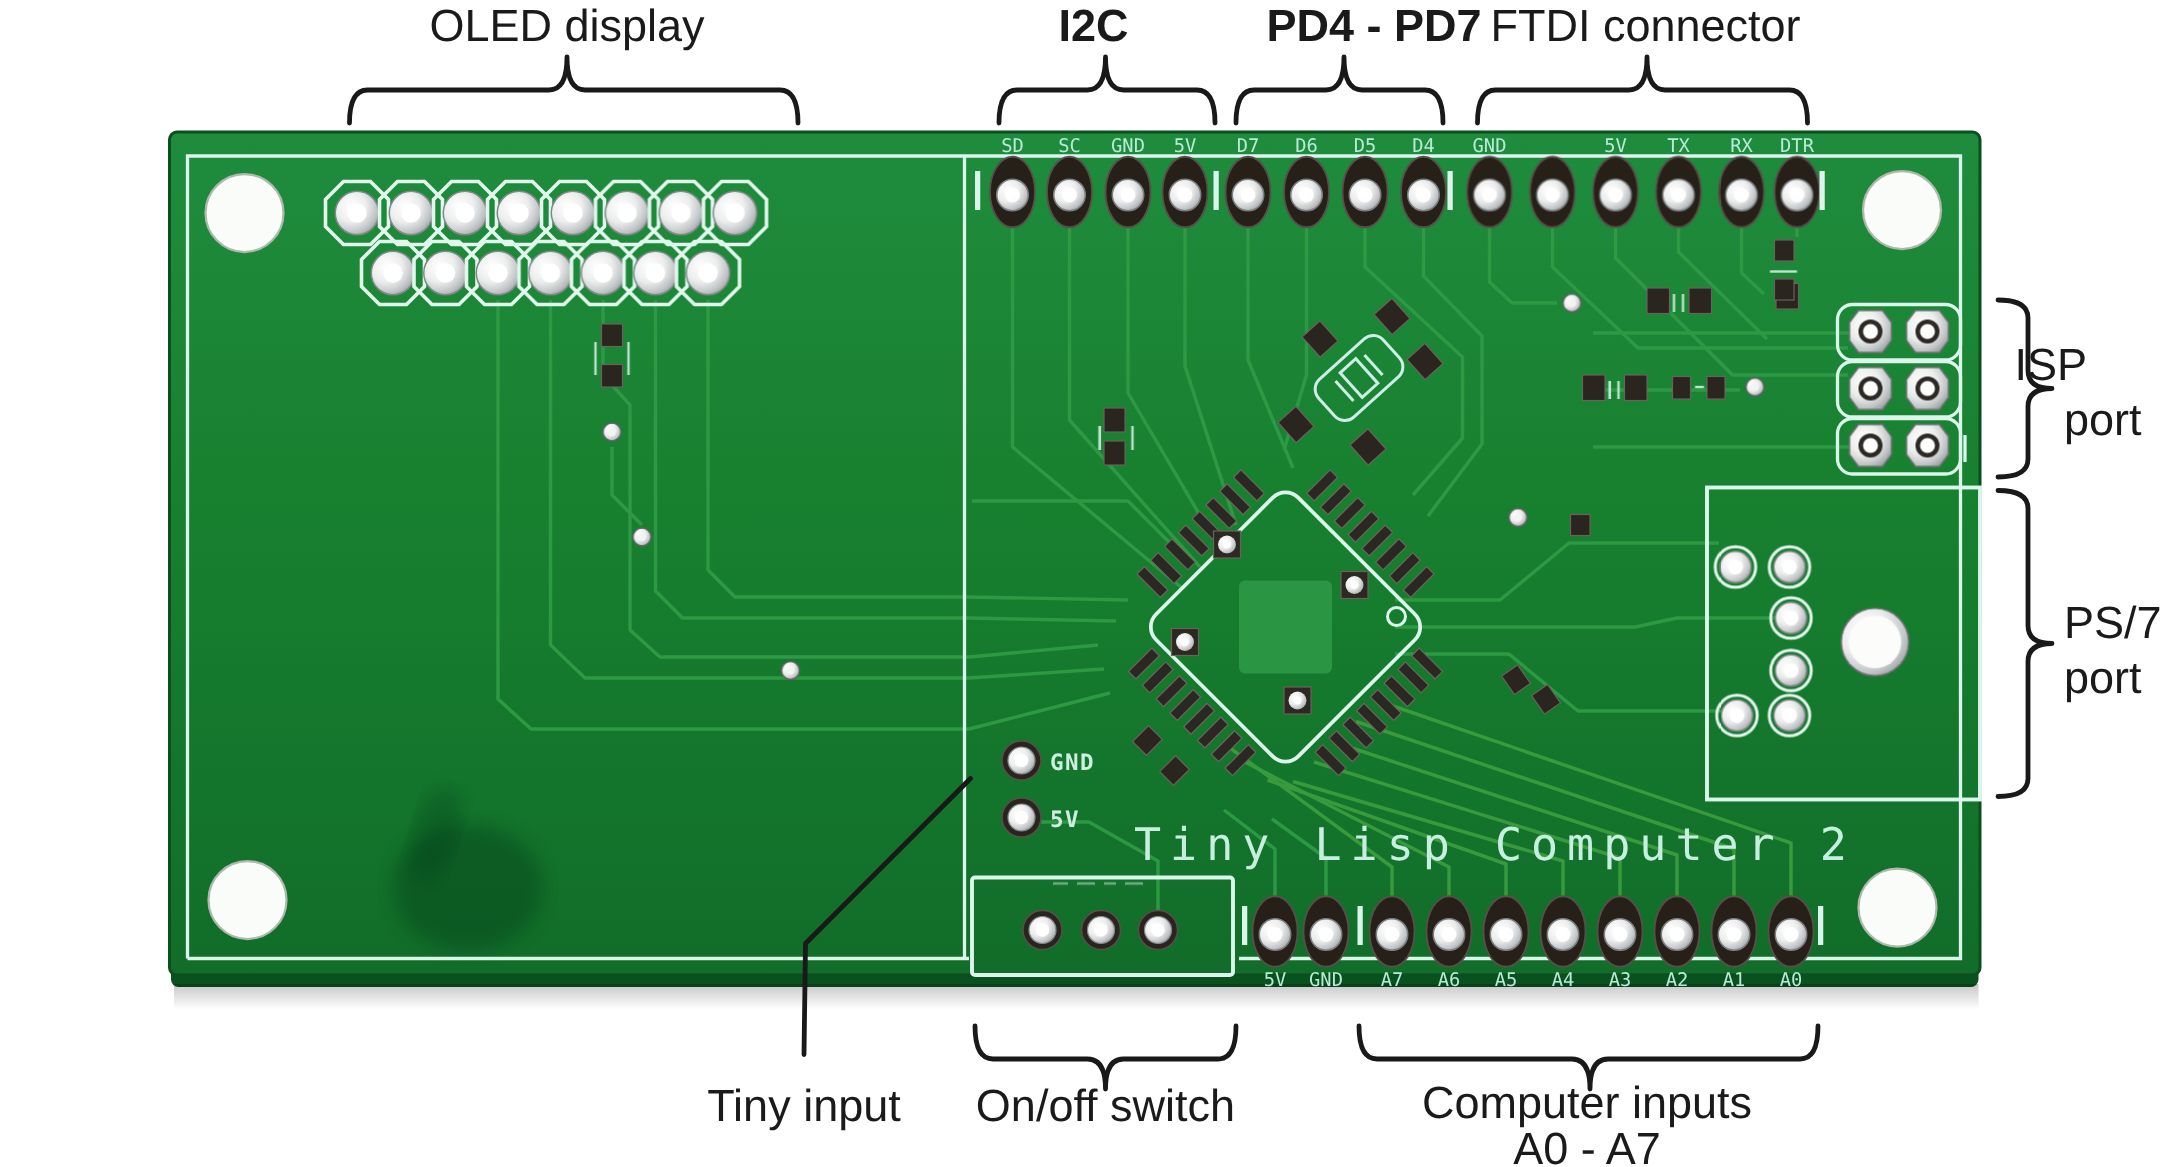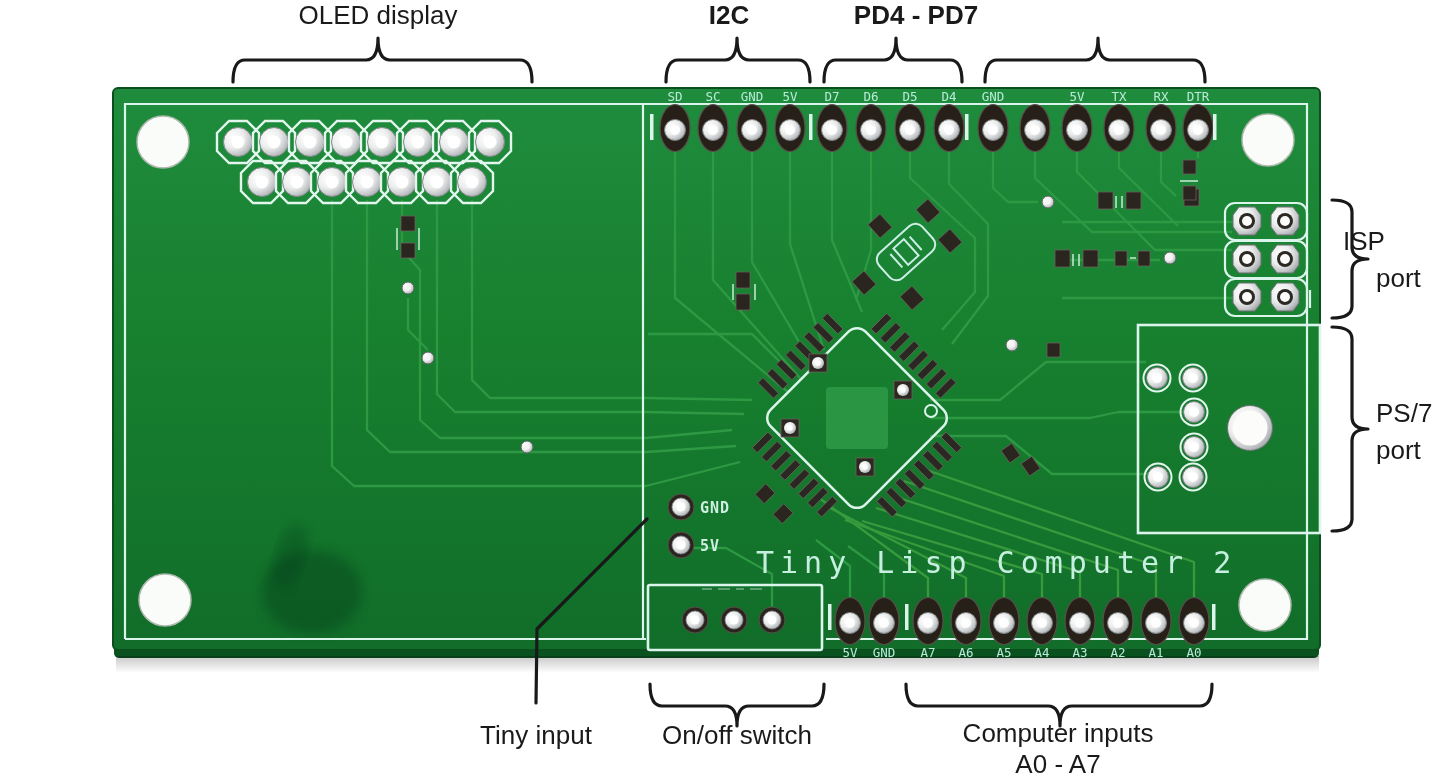--- a/index.html
+++ b/index.html
@@ -1,19 +1,19 @@
 <!DOCTYPE html>
 <html><head>
 <meta charset="utf-8">
 <style>
   html,body{margin:0;padding:0;background:#ffffff;}
   .stage{position:relative;width:1440px;height:778px;background:#ffffff;overflow:hidden;
          font-family:"Liberation Sans",sans-serif;}
   .stage svg{position:absolute;left:0;top:0;}
-  .ann{position:absolute;font-size:26px;line-height:1.2;color:#1a1a1a;white-space:nowrap;}
+  .ann{position:absolute;font-size:30px;line-height:1.2;color:#1a1a1a;white-space:nowrap;}
   .ann.center{transform:translateX(-50%);}
   .silk-pin{font-family:"DejaVu Sans Mono",monospace;font-size:12.5px;fill:#b9ead8;}
   .silk-title{font-family:"DejaVu Sans Mono",monospace;font-size:30px;letter-spacing:6px;fill:#c6efe0;}
   .silk-pwr{font-family:"DejaVu Sans Mono",monospace;font-size:15px;font-weight:bold;letter-spacing:1px;fill:#cdeee0;}
 </style>
 </head>
 <body>
 
 <div class="stage">
 
@@ -375,20 +375,21 @@
     <path d="M1332,327 Q1352,327 1352,339 L1352,417 Q1352,429 1368,429 Q1352,429 1352,441 L1352,519 Q1352,531 1332,531"></path>
     <path d="M650,684 Q650,706 662,706 L725,706 Q737,706 737,726 Q737,706 749,706 L812,706 Q824,706 824,684"></path>
     <path d="M906,684 Q906,706 918,706 L1048,706 Q1060,706 1060,726 Q1060,706 1072,706 L1200,706 Q1212,706 1212,684"></path>
     <path d="M647,519 L537,629 L536,703"></path>
   </g>
 </svg>
 
 <span class="ann center" style="left:378px;top:0px;">OLED display</span>
 <span class="ann center" style="left:729px;top:0px;font-weight:bold;">I2C</span>
 <span class="ann center" style="left:916px;top:0px;font-weight:bold;">PD4 - PD7</span>
+<span class="ann center" style="left:1097px;top:0px;">FTDI connector</span>
 
 <span class="ann" style="left:1343px;top:226px;">ISP</span>
 <span class="ann" style="left:1376px;top:263px;">port</span>
 <span class="ann" style="left:1376px;top:398px;">PS/7</span>
 <span class="ann" style="left:1376px;top:435px;">port</span>
 
 <span class="ann center" style="left:536px;top:720px;">Tiny input</span>
 <span class="ann center" style="left:737px;top:720px;">On/off switch</span>
 <span class="ann center" style="left:1058px;top:718px;">Computer inputs</span>
 <span class="ann center" style="left:1058px;top:749px;">A0 - A7</span>

